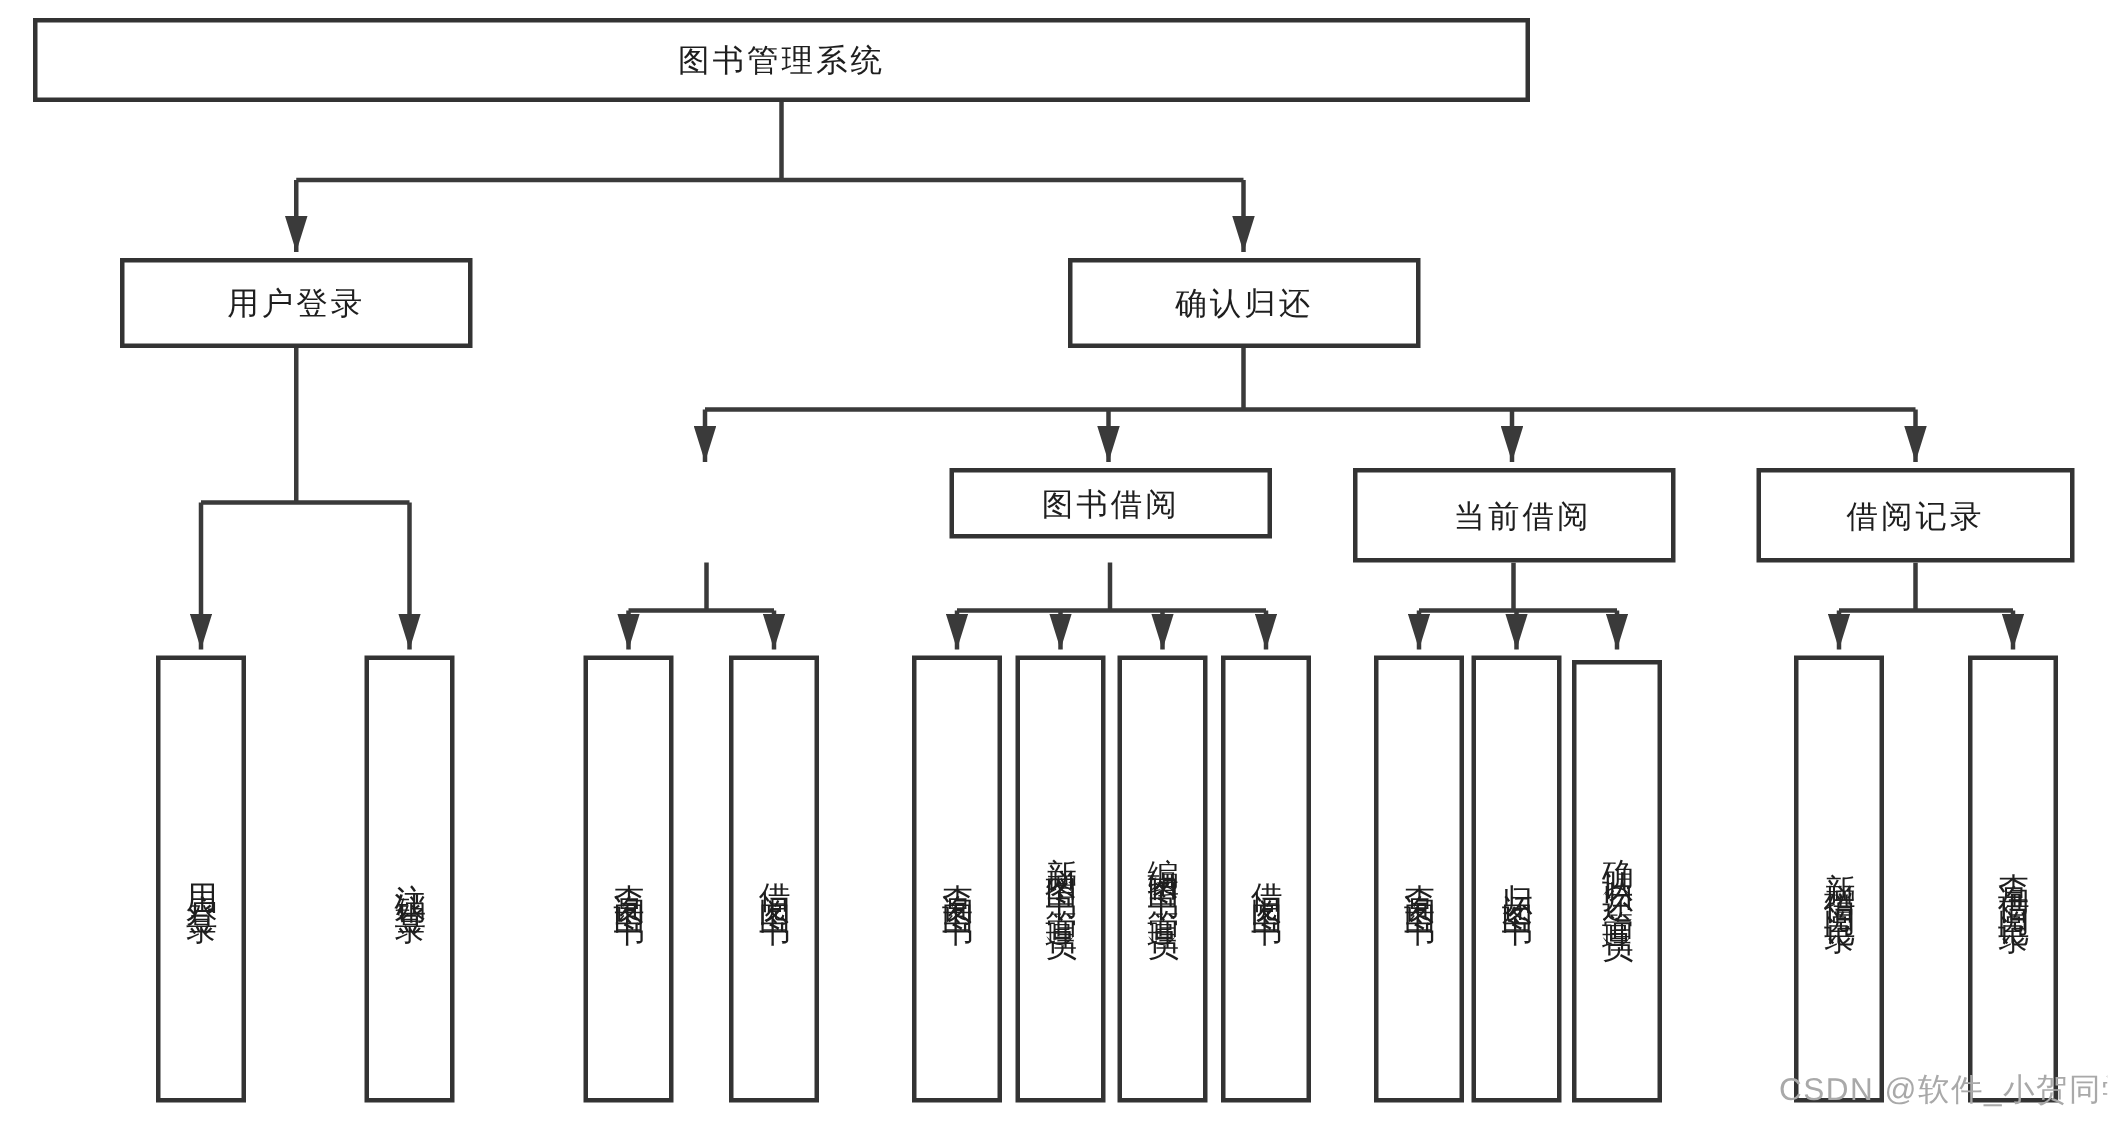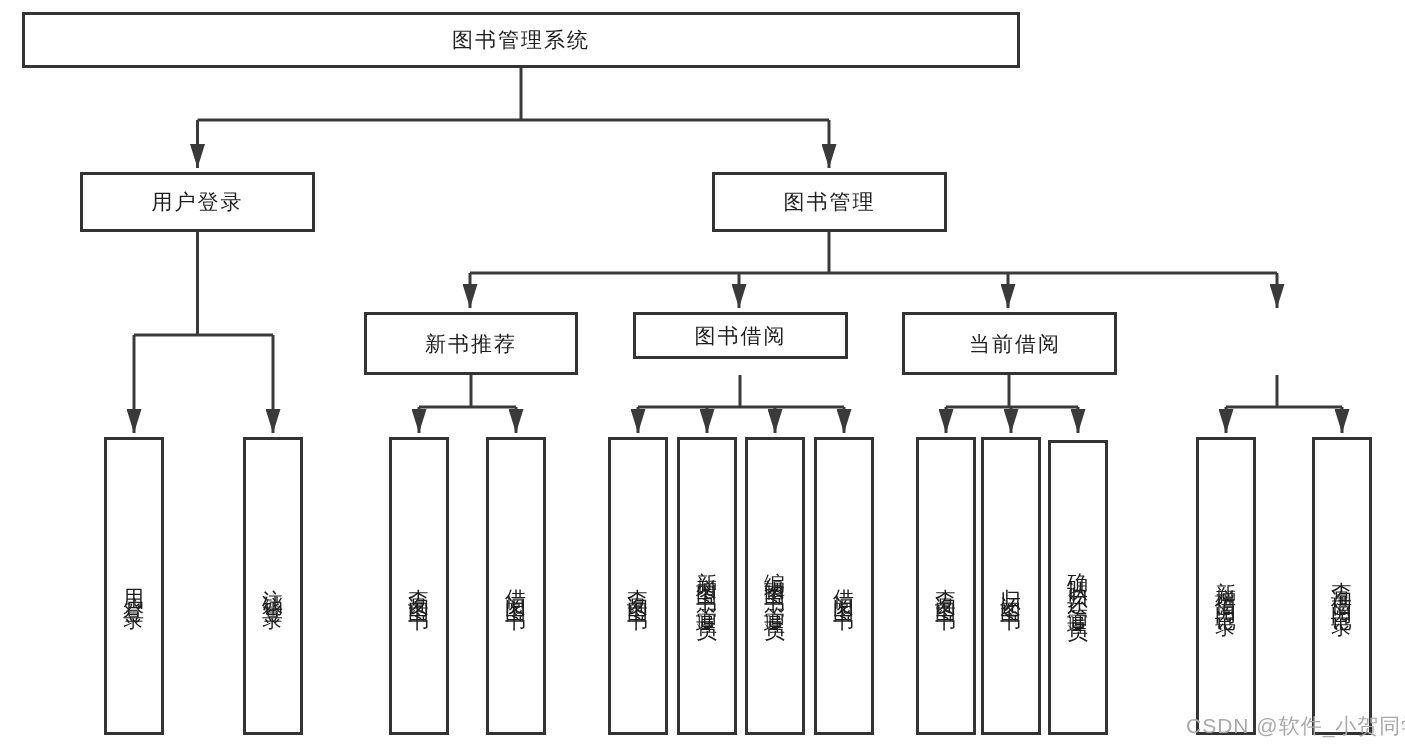--- a/index.html
+++ b/index.html
@@ -120,31 +120,31 @@
   </svg>
 
   <div class="node h" style="left:22px; top:12px; width:998px; height:56px;">
     <span>图书管理系统</span>
   </div>
 
   <div class="node h" style="left:80px; top:172px; width:235px; height:60px;">
     <span>用户登录</span>
   </div>
   <div class="node h" style="left:712px; top:172px; width:235px; height:60px;">
-    <span>图书管理</span>
+    <span>确认归还</span>
   </div>
 
-  <div class="node h" style="left:364px; top:312px; width:214px; height:63px;">
-    <span>新书推荐</span>
-  </div>
   <div class="node h" style="left:633px; top:312px; width:215px; height:47px;">
     <span>图书借阅</span>
   </div>
   <div class="node h" style="left:902px; top:312px; width:215px; height:63px;padding-left:11px;">
     <span>当前借阅</span>
+  </div>
+  <div class="node h" style="left:1171px; top:312px; width:212px; height:63px;">
+    <span>借阅记录</span>
   </div>
 
   <div class="node v" style="left:104px; top:437px; width:60px; height:298px;">
     <span>用户登录</span>
   </div>
   <div class="node v" style="left:243px; top:437px; width:60px; height:298px;">
     <span>注销登录</span>
   </div>
 
   <div class="node v" style="left:389px; top:437px; width:60px; height:298px;">

